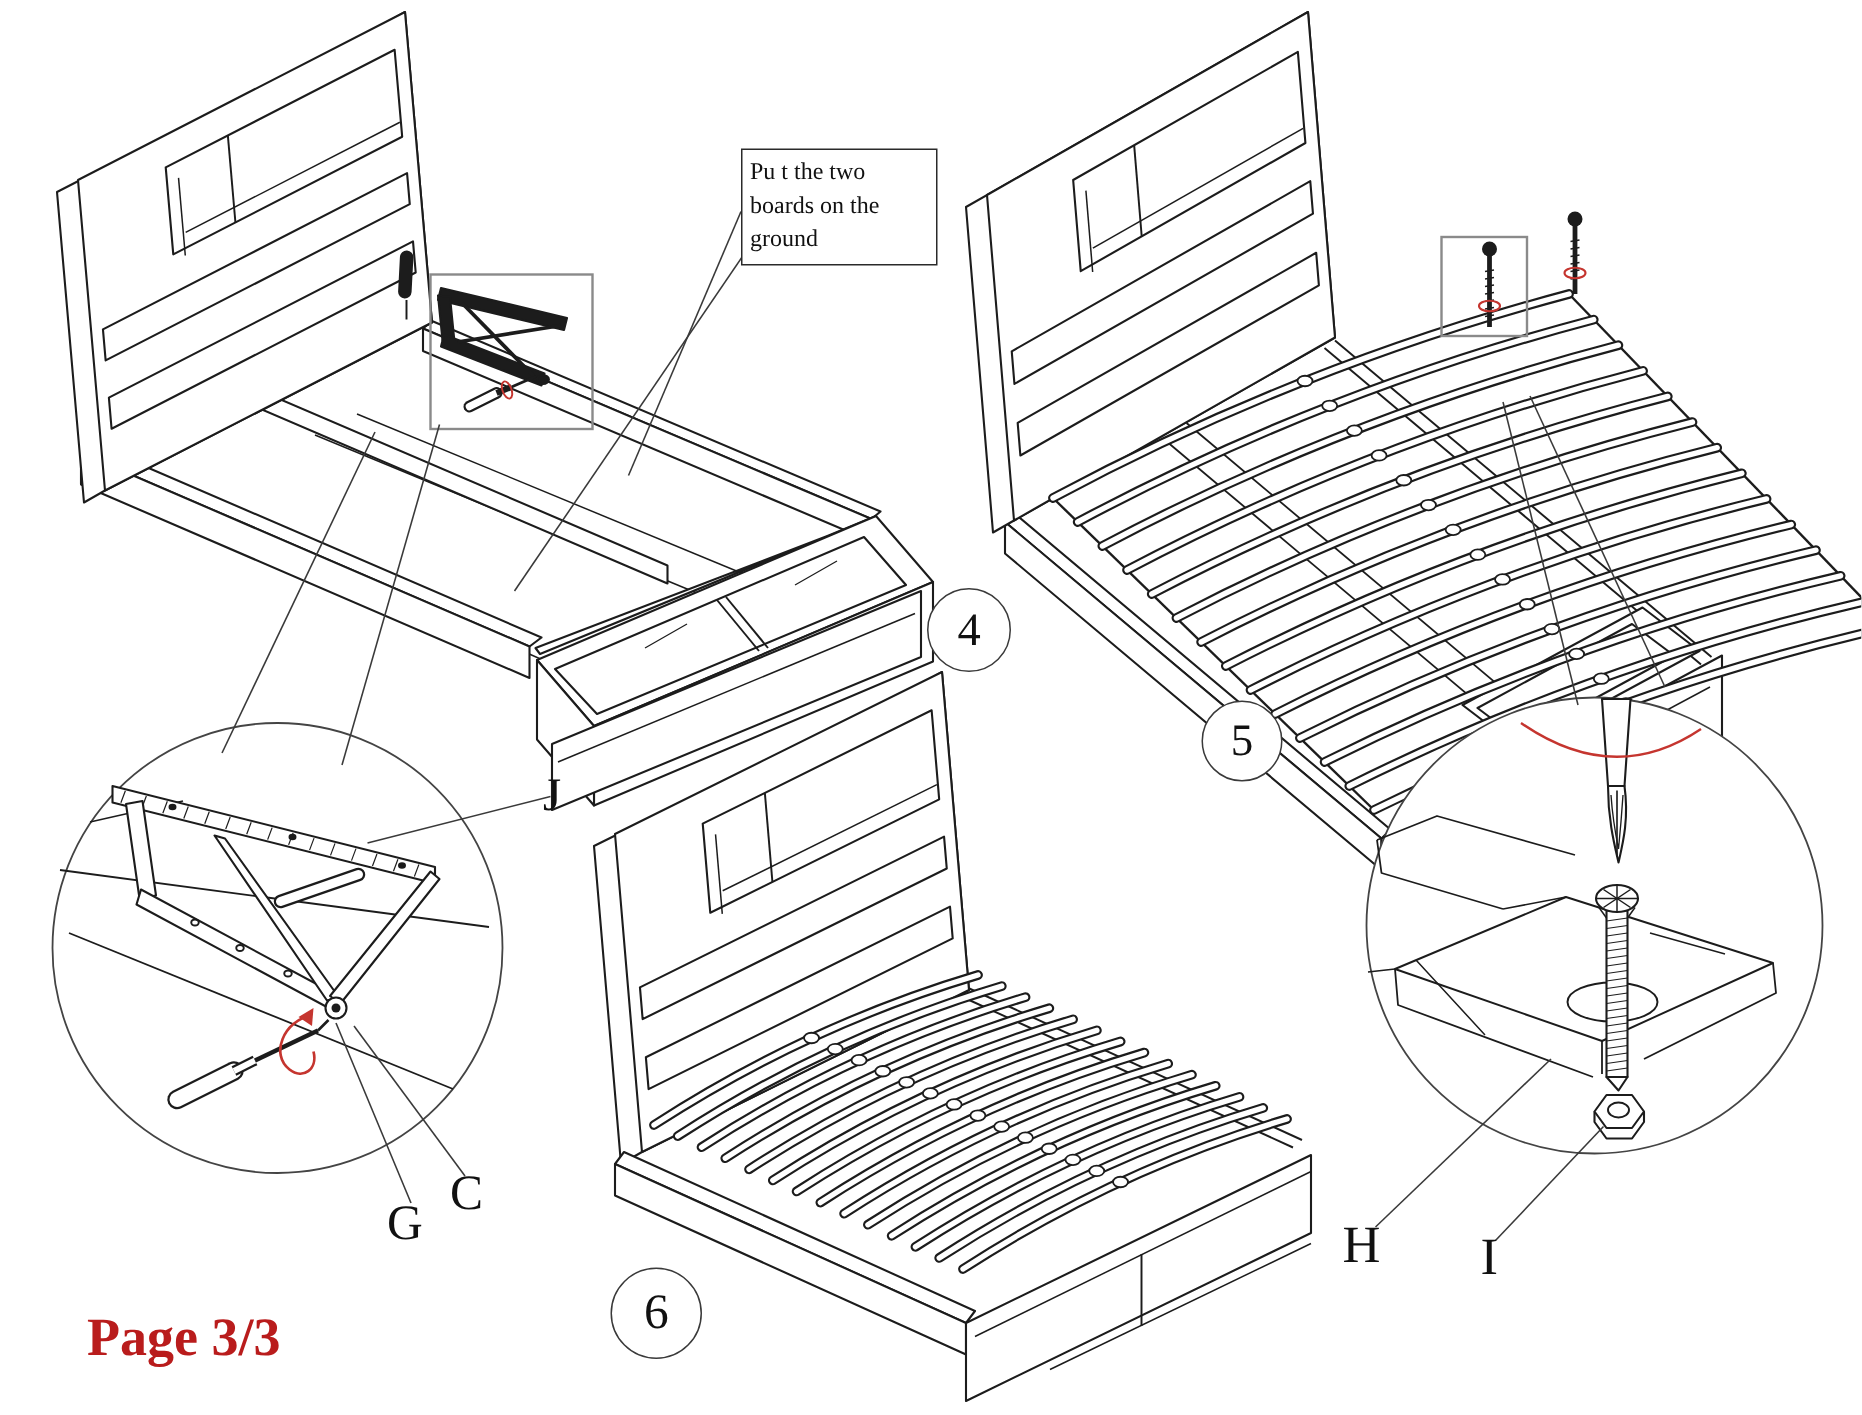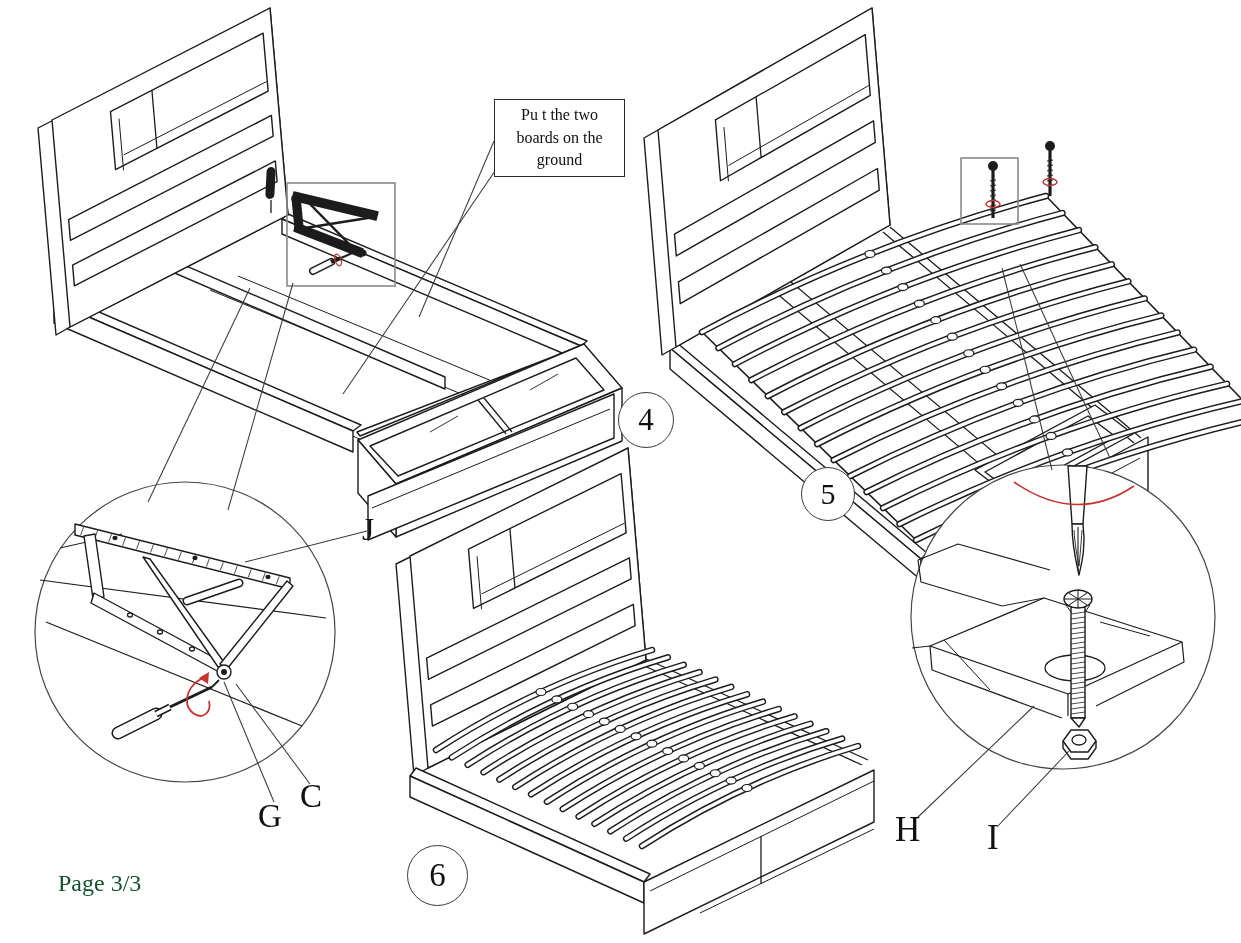--- a/index.html
+++ b/index.html
@@ -5,21 +5,21 @@
   html,body{margin:0;padding:0;background:#fff;}
   #stage{position:relative;width:1241px;height:943px;background:#fff;overflow:hidden;
          font-family:"Liberation Serif", serif;color:#111;}
   #scene{position:absolute;left:0;top:0;}
   .overlay{position:absolute;}
   .note-box{border:1.3px solid #2a2a2a;background:#fff;padding:4px 5px;
             font-size:16px;line-height:1.42;color:#111;}
   .badge{border:1.3px solid #3a3a3a;border-radius:50%;background:#fff;
          display:flex;align-items:center;justify-content:center;box-sizing:border-box;}
   .part-label{font-weight:400;color:#111;}
-  .page-label{font-size:24px;color:#14532d;}
+  .page-label{font-size:36px;color:#b91c1c;font-weight:bold;}
 </style>
 </head>
 <body>
 
 <div id="stage">
 
   <svg id="scene" width="1241" height="943" viewBox="0 0 1241 943">
     <g id="g-step4">
         <line x1="210" y1="290" x2="500" y2="410" stroke="#1c1c1c" stroke-width="1"></line>
         <line x1="238" y1="276" x2="528" y2="396" stroke="#1c1c1c" stroke-width="1"></line>
@@ -308,21 +308,21 @@
         <line x1="245" y1="562" x2="367" y2="531" stroke="#3a3a3a" stroke-width="1.05"></line>
         <line x1="224" y1="682" x2="274" y2="802" stroke="#3a3a3a" stroke-width="1.05"></line>
         <line x1="236" y1="684" x2="310" y2="784" stroke="#3a3a3a" stroke-width="1.05"></line>
         <line x1="1002" y1="268" x2="1052" y2="470" stroke="#3a3a3a" stroke-width="1.05"></line>
         <line x1="1020" y1="264" x2="1110" y2="458" stroke="#3a3a3a" stroke-width="1.05"></line>
         <line x1="917" y1="818" x2="1034" y2="706" stroke="#3a3a3a" stroke-width="1.05"></line>
         <line x1="997" y1="827" x2="1069" y2="751" stroke="#3a3a3a" stroke-width="1.05"></line>
       </g>
   </svg>
 
-  <div class="overlay note-box" style="left:494px;top:99px;width:119px;min-height:68px;text-align:center;">
+  <div class="overlay note-box" style="left:494px;top:99px;width:119px;min-height:68px;">
     <span>Pu t the two boards on the ground</span>
   </div>
 
   <div class="overlay badge" style="left:618px;top:392px;width:56px;height:56px;font-size:31px;">
     <span>4</span>
   </div>
   <div class="overlay badge" style="left:801px;top:467px;width:54px;height:54px;font-size:30px;">
     <span>5</span>
   </div>
   <div class="overlay badge" style="left:407px;top:845px;width:61px;height:61px;font-size:33px;">

